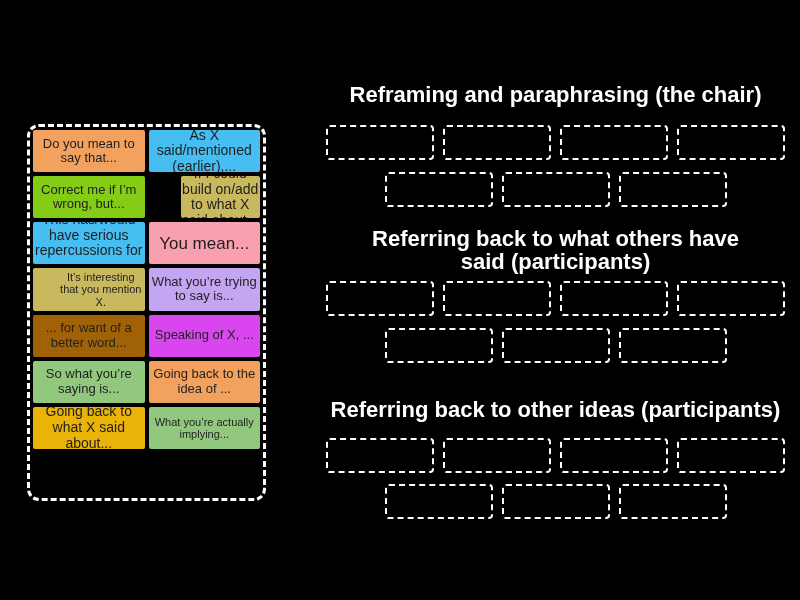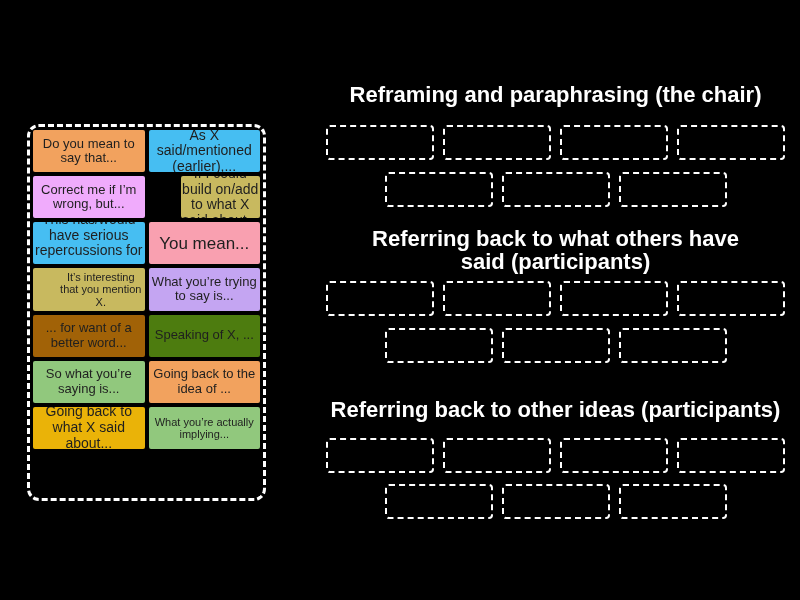--- a/index.html
+++ b/index.html
@@ -46,28 +46,28 @@
   }
 </style>
 </head>
 <body>
 
 <div class="stage">
 
   <div class="tile-panel" id="tile-panel">
       <div class="tile lg" style="background: rgb(242, 162, 94); color: rgb(31, 31, 31);">Do you mean to say that...</div>
       <div class="tile sm" style="background: rgb(70, 190, 242); color: rgb(31, 31, 31);">As X said/mentioned (earlier),...</div>
-      <div class="tile lg" style="background: #f0abfc; color: rgb(31, 31, 31);">Correct me if I’m wrong, but...</div>
+      <div class="tile lg" style="background: #84cc16; color: rgb(31, 31, 31);">Correct me if I’m wrong, but...</div>
       <div class="tile sm" style="background: rgb(200, 185, 95); color: rgb(31, 31, 31); margin-left: 32px;">If I could build on/add to what X said about...</div>
       <div class="tile sm" style="background: rgb(70, 190, 242); color: rgb(31, 31, 31);">This has/would have serious repercussions for ...</div>
       <div class="tile xl" style="background: rgb(249, 160, 176); color: rgb(31, 31, 31);">You mean...</div>
       <div class="tile md" style="background: rgb(200, 185, 95); color: rgb(31, 31, 31); padding-left: 25px;">It’s interesting that you mention X.</div>
       <div class="tile lg" style="background: rgb(196, 165, 242); color: rgb(31, 31, 31);">What you’re trying to say is...</div>
       <div class="tile lg" style="background: #a16207; color: rgb(31, 31, 31);">... for want of a better word...</div>
-      <div class="tile lg" style="background: #4d7c0f; color: rgb(31, 31, 31);">Speaking of X, ...</div>
+      <div class="tile lg" style="background: #d946ef; color: rgb(31, 31, 31);">Speaking of X, ...</div>
       <div class="tile lg" style="background: rgb(145, 200, 125); color: rgb(31, 31, 31);">So what you’re saying is...</div>
       <div class="tile lg" style="background: rgb(242, 162, 94); color: rgb(31, 31, 31);">Going back to the idea of ...</div>
       <div class="tile sm" style="background: #eab308; color: rgb(31, 31, 31);">Going back to what X said about...</div>
       <div class="tile md" style="background: rgb(145, 200, 125); color: rgb(31, 31, 31);">What you’re actually implying...</div>
     </div>
 
   <div class="right-col">
     <h2 class="cat-title t1">Reframing and paraphrasing (the chair)</h2>
     <div class="slot-row" id="c0r0">
         <div class="slot"></div>

